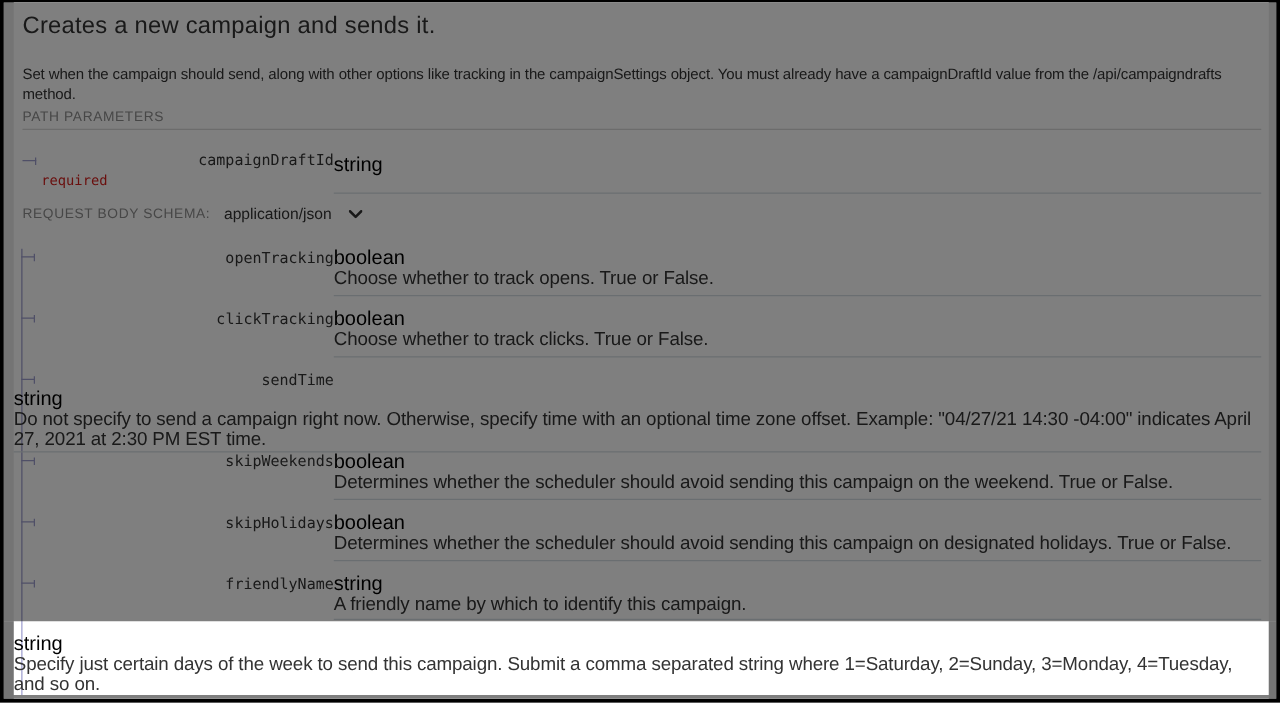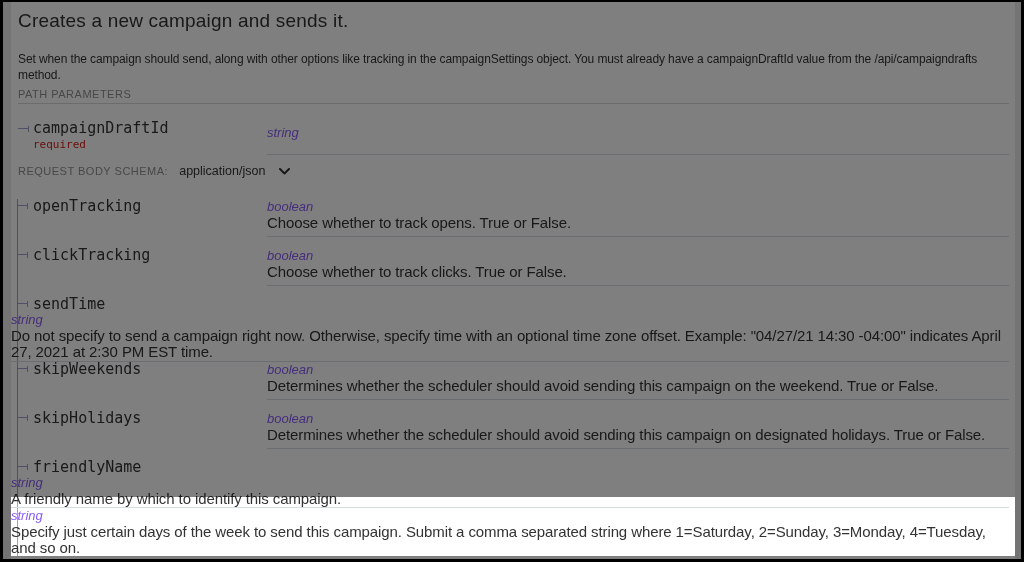--- a/index.html
+++ b/index.html
@@ -29,23 +29,23 @@
     font-size:11px; color:#8f8f8f; letter-spacing:.5px;
   }
   .path-label { position:absolute; left:7px; top:86px; }
   .path-rule {
     position:absolute; left:7px; right:6px; top:101px;
     border-top:1px solid #d8d8d8;
   }
   
   .pname {
     font-family:"DejaVu Sans Mono", monospace;
-    font-size:15px; line-height:15px; color:#333;
-  }
-  .ptype { font-size:13px; line-height:14px; color:#8b5cf6;font-style:italic; }
+    font-size:12px; line-height:15px; color:#333;text-align:right;
+  }
+  .ptype { font-size:16px; line-height:14px; color:#000000; }
   .pdesc { font-size:15px; letter-spacing:-.1px; line-height:16px; color:#333; margin-top:1px; }
   .req   { font-family:"DejaVu Sans Mono", monospace; font-size:11px; line-height:13px; color:#d41f1c; margin-top:2px; }
   
   .pp-row { position:absolute; left:0; right:6px; top:117px; display:flex; }
   .pp-left { width:256px; padding-left:22px; padding-top:2px; position:relative; }
   .pp-right { flex:1; height:36px; padding-top:7px; border-bottom:1px solid #d5dde2; }
   .fbranch {
     position:absolute; width:11px; height:1px; background:#9f9fcf;
   }
   .fbranch::after {
@@ -60,21 +60,21 @@
   .ct-chevron { margin-left:14px; display:flex; align-items:center; }
   
   .tree-line { position:absolute; left:6px; top:197px; height:357px; width:1px; background:#9f9fcf; }
   .rows { position:absolute; left:0; top:197px; right:6px; }
   .row { position:relative; display:flex; }
   .row-left { width:256px; padding-left:22px; position:relative; }
   .row-left .fbranch { left:6px; top:6px; }
   .row-right { flex:1; padding-top:1px; }
   .row-1,.row-2,.row-4,.row-5 { height:49px; }
   .row-3 { height:65px;flex-direction:column; }
-  .row-6 { height:48px;flex-direction:column; }
+  .row-6 { height:48px; }
   .row-7 { height:51px; }
   .row-1 .row-right,.row-2 .row-right,.row-4 .row-right,.row-5 .row-right { height:38px; border-bottom:1px solid #d5dde2; }
   .row-3 .row-right { height:54px; border-bottom:1px solid #d5dde2; }
   .row-6 .row-right { height:36px; border-bottom:1px solid #d5dde2; }
   
   .dim { position:absolute; background:rgba(0,0,0,0.5); z-index:5; pointer-events:none; }
   .dim-top    { left:0; right:0; top:0; height:495px; }
   .dim-left   { left:0; width:8px; top:495px; height:59px; }
   .dim-right  { left:1012px; right:0; top:495px; height:59px; }
   .dim-bottom { left:0; right:0; top:554px; height:3px; }

